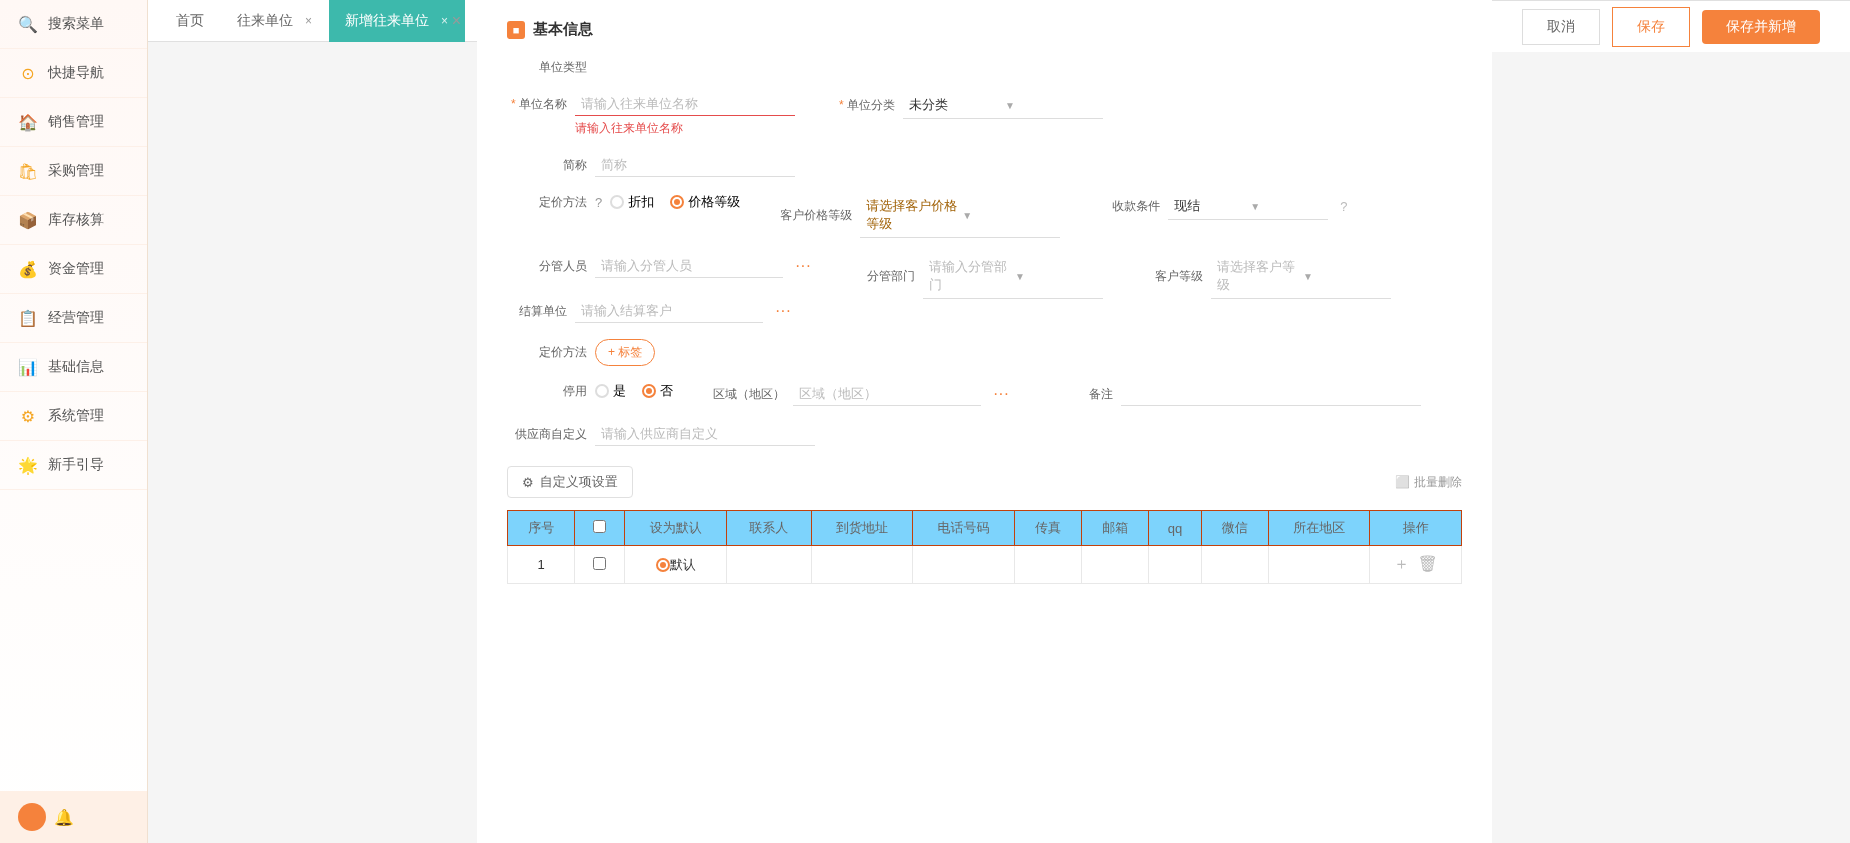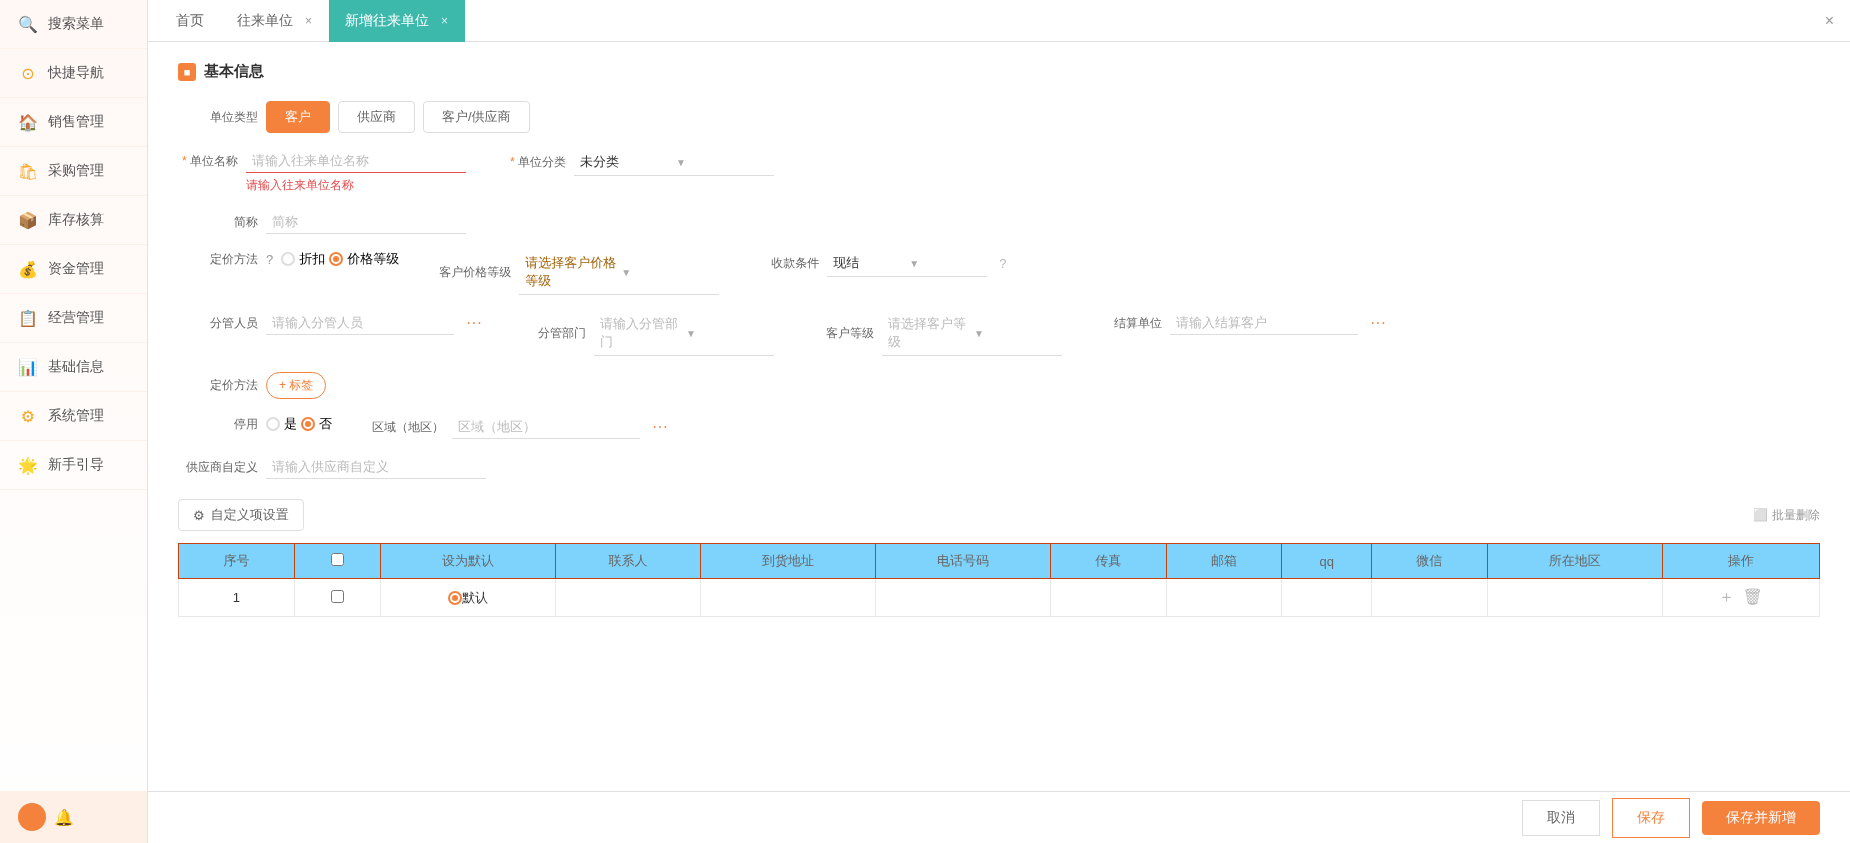--- a/index.html
+++ b/index.html
@@ -32,21 +32,21 @@
       display: flex;
       align-items: center;
       gap: 8px;
       background: #fef0e6;
     }
 
     
     .main {
       flex: 1;
       display: flex;
-      flex-direction: column;
+      flex-direction: row;
       overflow: hidden;
     }
 
     
     .tab-bar {
       background: #fff;
       border-bottom: 1px solid #e0e0e0;
       display: flex;
       align-items: center;
       height: 42px;
@@ -187,21 +187,21 @@
     .type-btn.active {
       background: #f5823c;
       color: white;
       border-color: #f5823c;
     }
 
     
     .radio-group {
       display: flex;
       align-items: flex-end;
-      gap: 4px;
+      gap: 16px;
     }
     .radio-item {
       display: flex;
       align-items: center;
       gap: 4px;
       cursor: pointer;
     }
     .radio-circle {
       width: 14px; height: 14px;
       border-radius: 50%;
@@ -413,25 +413,20 @@
   <div class="content">
 
     <div class="section-header">
       <div class="section-icon">■</div>
       <span>基本信息</span>
     </div>
 
     <div class="form-row">
       <div class="form-field">
         <span class="form-label" style="min-width:80px;">单位类型</span>
-        <div class="type-buttons">
-          <button class="type-btn active">客户</button>
-          <button class="type-btn">供应商</button>
-          <button class="type-btn">客户/供应商</button>
-        </div>
       </div>
     </div>
 
     <div class="form-row">
       <div class="form-field" style="flex-direction:column;align-items:flex-start;gap:2px;">
         <div style="display:flex;align-items:center;gap:8px;">
           <span class="form-label required">单位名称</span>
           <input class="form-input error" type="text" style="min-width: 220px; border-bottom-color: rgb(229, 76, 76);" placeholder="请输入往来单位名称">
         </div>
         <div class="error-msg" style="margin-left:68px;">请输入往来单位名称</div>
@@ -529,20 +524,24 @@
           <div class="radio-item">
             <div class="radio-circle checked"></div>
             <span>否</span>
           </div>
         </div>
       </div>
       <div class="form-field">
         <span class="form-label">区域（地区）</span>
         <input class="form-input" type="text" style="min-width: 180px;" placeholder="区域（地区）">
         <span class="more-btn">···</span>
+      </div>
+      <div class="form-field">
+        <span class="form-label">备注</span>
+        <input class="form-input" type="text" style="min-width: 300px;">
       </div>
     </div>
 
     <div class="form-row">
       <div class="form-field">
         <span class="form-label" style="min-width:80px;">供应商自定义</span>
         <input class="form-input" type="text" style="min-width: 220px;" placeholder="请输入供应商自定义">
       </div>
     </div>
 

